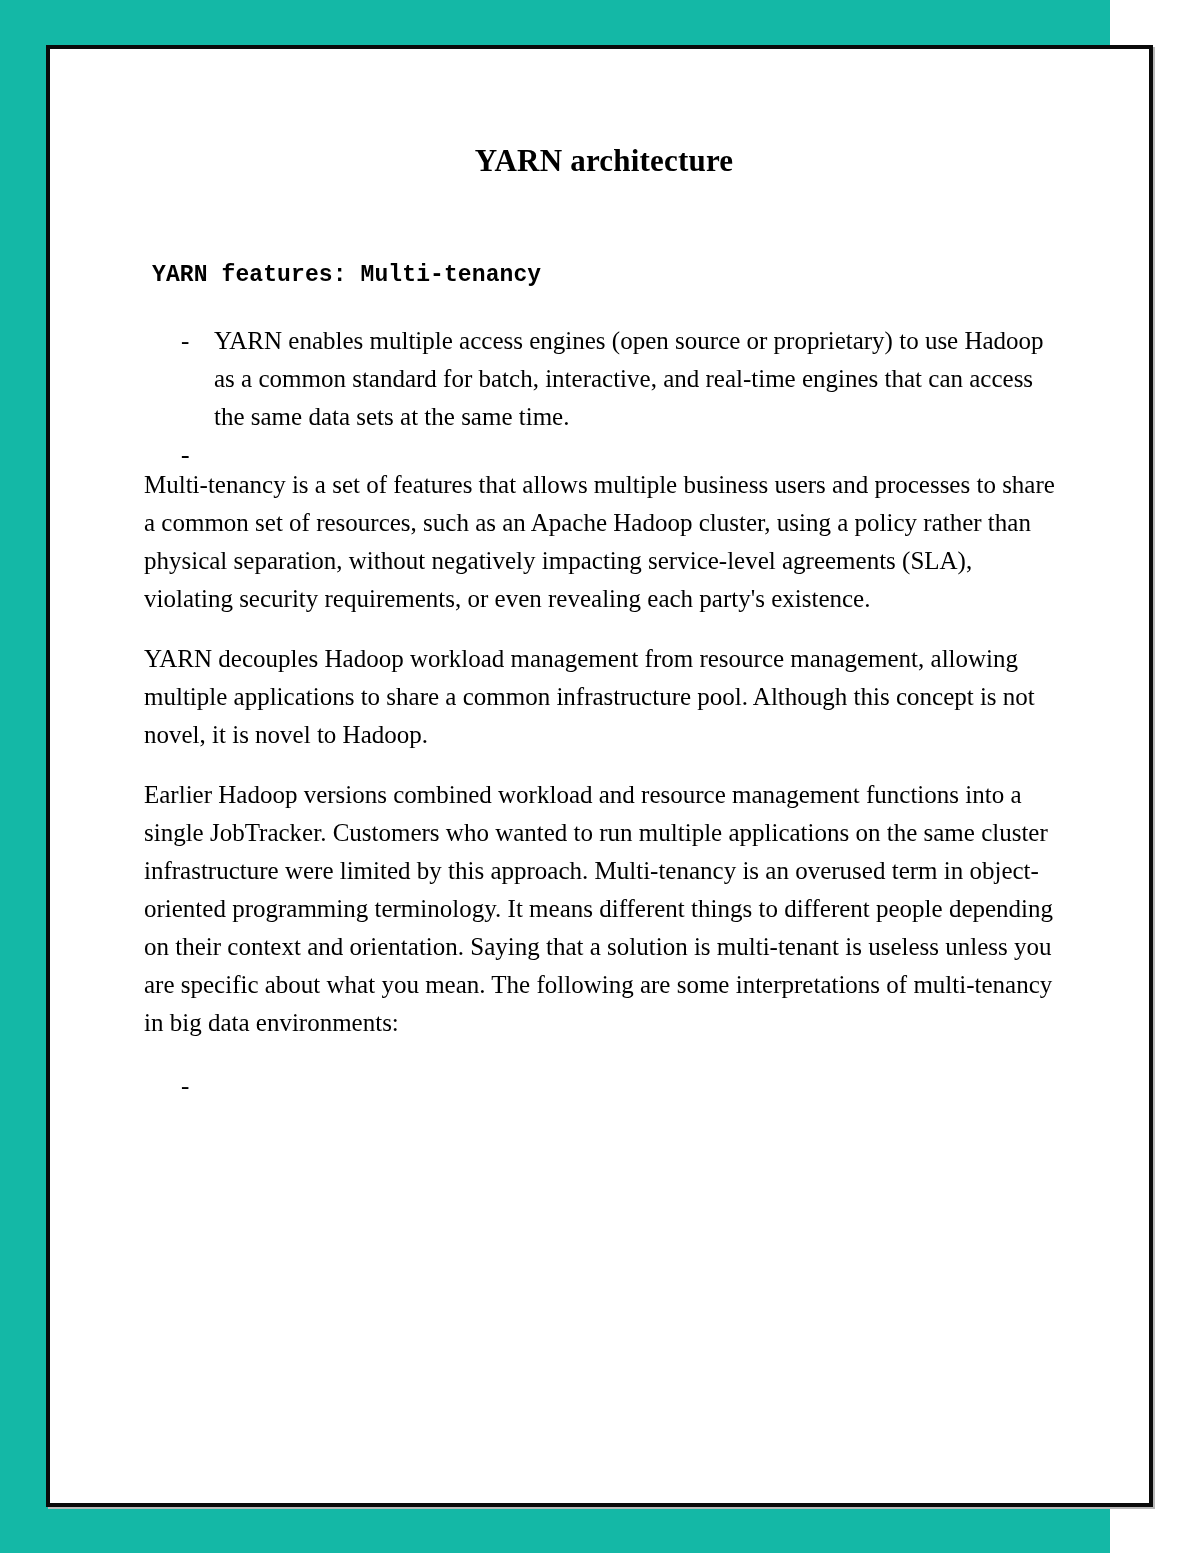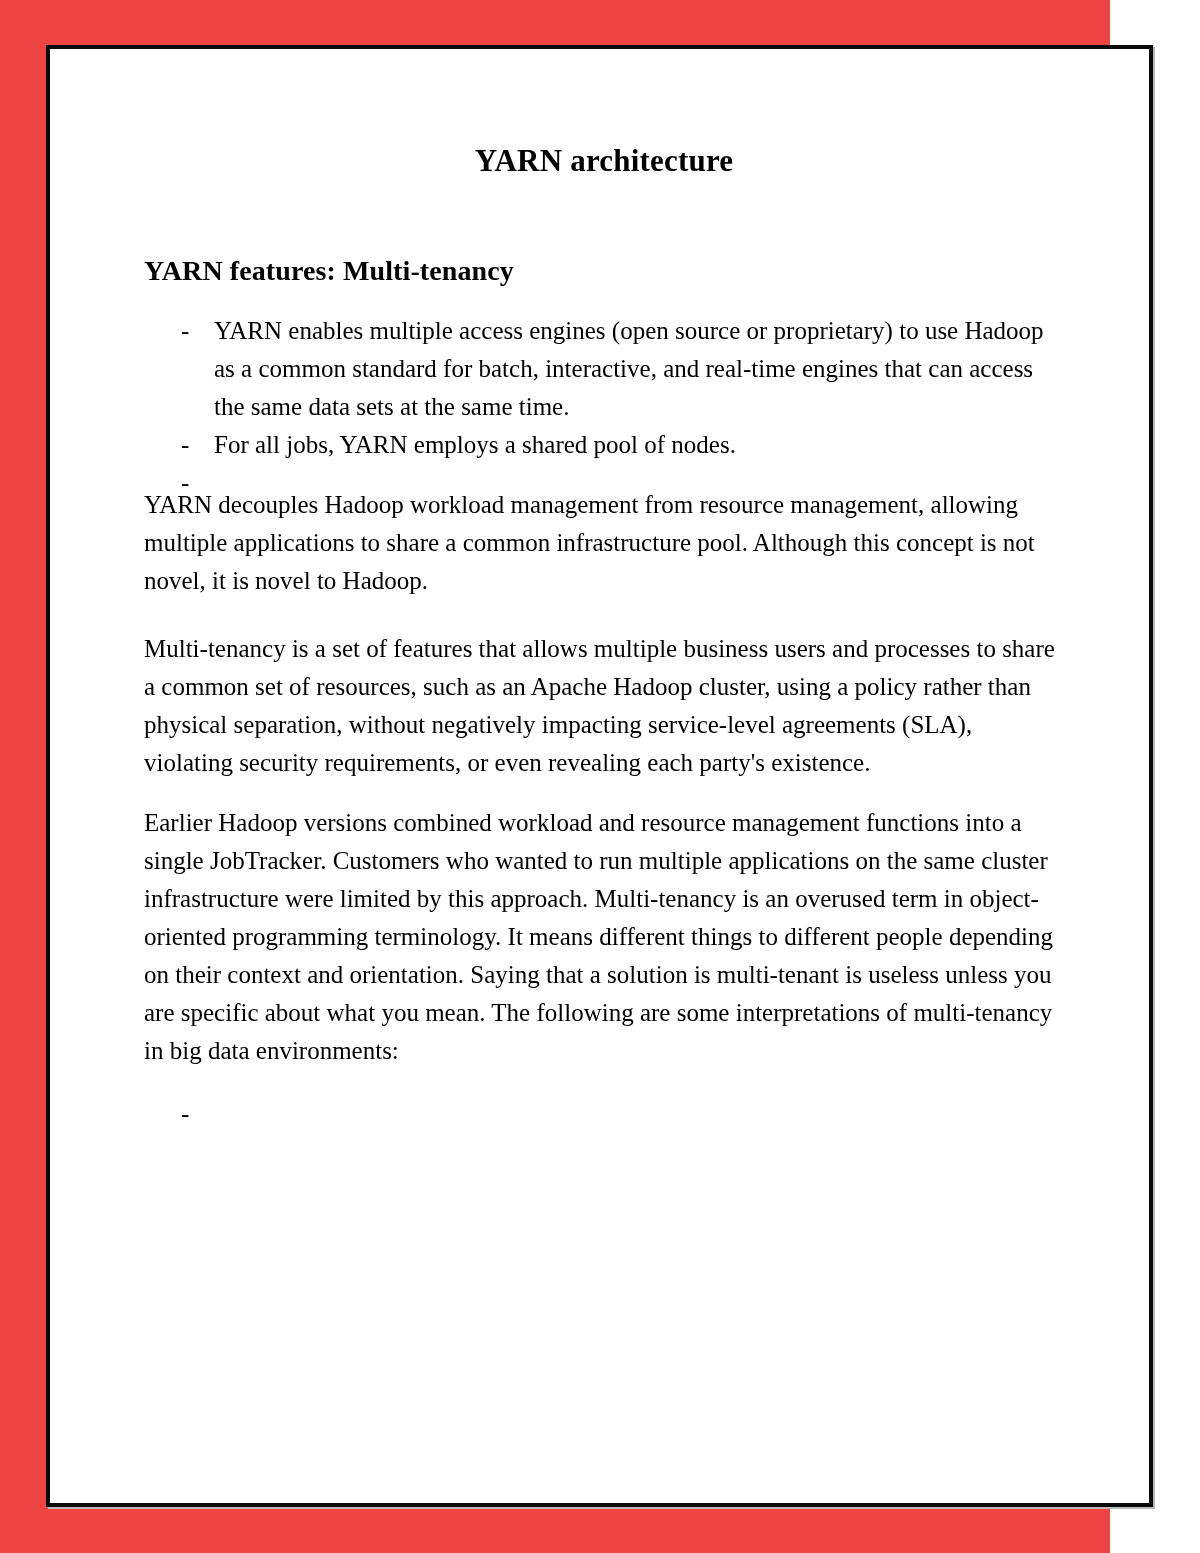--- a/index.html
+++ b/index.html
@@ -12,21 +12,21 @@
     height: 1553px;
     font-family: "Liberation Serif", "DejaVu Serif", serif;
     color: #000000;
     overflow: hidden;
   }
 
   .page {
     position: relative;
     width: 1110px;
     height: 1553px;
-    background: #ef4444;
+    background: #14b8a6;
   }
 
   
   .page-frame {
     position: absolute;
     left: 46px;
     top: 45px;
     width: 1107px;
     height: 1462px;
     border: 4px solid #0a0a0a;
@@ -46,26 +46,27 @@
     font-size: 31px;
     font-weight: bold;
     text-align: center;
     letter-spacing: 0.2px;
     margin: 0 0 0 0;
     padding-top: 8px;
     line-height: 1.2;
   }
 
   .section-heading {
-    font-size: 28px;
+    font-size: 23px;
     font-weight: bold;
-    margin: 0;
+    margin: 8px;
     padding-top: 74px;
     line-height: 1.25;
     letter-spacing: 0.1px;
+    font-family: Liberation Mono, monospace;
   }
 
   .bullet-list {
     list-style: none;
     margin: 0;
     padding: 0;
     padding-top: 24px;
   }
 
   .bullet-item {
@@ -114,30 +115,29 @@
 
       <h2 class="section-heading">YARN features: Multi-tenancy</h2>
 
       <ul class="bullet-list">
         <li class="bullet-item">
           <span class="bullet-marker">-</span>
           <span>YARN enables multiple access engines (open source or proprietary) to use Hadoop as a common standard for batch, interactive, and real-time engines that can access the same data sets at the same time.</span>
         </li>
         <li class="bullet-item">
           <span class="bullet-marker">-</span>
-          <span>For all jobs, YARN employs a shared pool of nodes.</span>
         </li>
         <li class="bullet-item">
           <span class="bullet-marker">-</span>
         </li>
       </ul>
 
+      <p class="body-para para-first">Multi-tenancy is a set of features that allows multiple business users and processes to share a common set of resources, such as an Apache Hadoop cluster, using a policy rather than physical separation, without negatively impacting service-level agreements (SLA), violating security requirements, or even revealing each party's existence.</p>
+
       <p class="body-para">YARN decouples Hadoop workload management from resource management, allowing multiple applications to share a common infrastructure pool. Although this concept is not novel, it is novel to Hadoop.</p>
-
-      <p class="body-para para-first">Multi-tenancy is a set of features that allows multiple business users and processes to share a common set of resources, such as an Apache Hadoop cluster, using a policy rather than physical separation, without negatively impacting service-level agreements (SLA), violating security requirements, or even revealing each party's existence.</p>
 
       <p class="body-para">Earlier Hadoop versions combined workload and resource management functions into a single JobTracker. Customers who wanted to run multiple applications on the same cluster infrastructure were limited by this approach. Multi-tenancy is an overused term in object-oriented programming terminology. It means different things to different people depending on their context and orientation. Saying that a solution is multi-tenant is useless unless you are specific about what you mean. The following are some interpretations of multi-tenancy in big data environments:</p>
 
       <ul class="trailing-list">
         <li class="bullet-item">
           <span class="bullet-marker">-</span>
         </li>
       </ul>
 
     </div>

